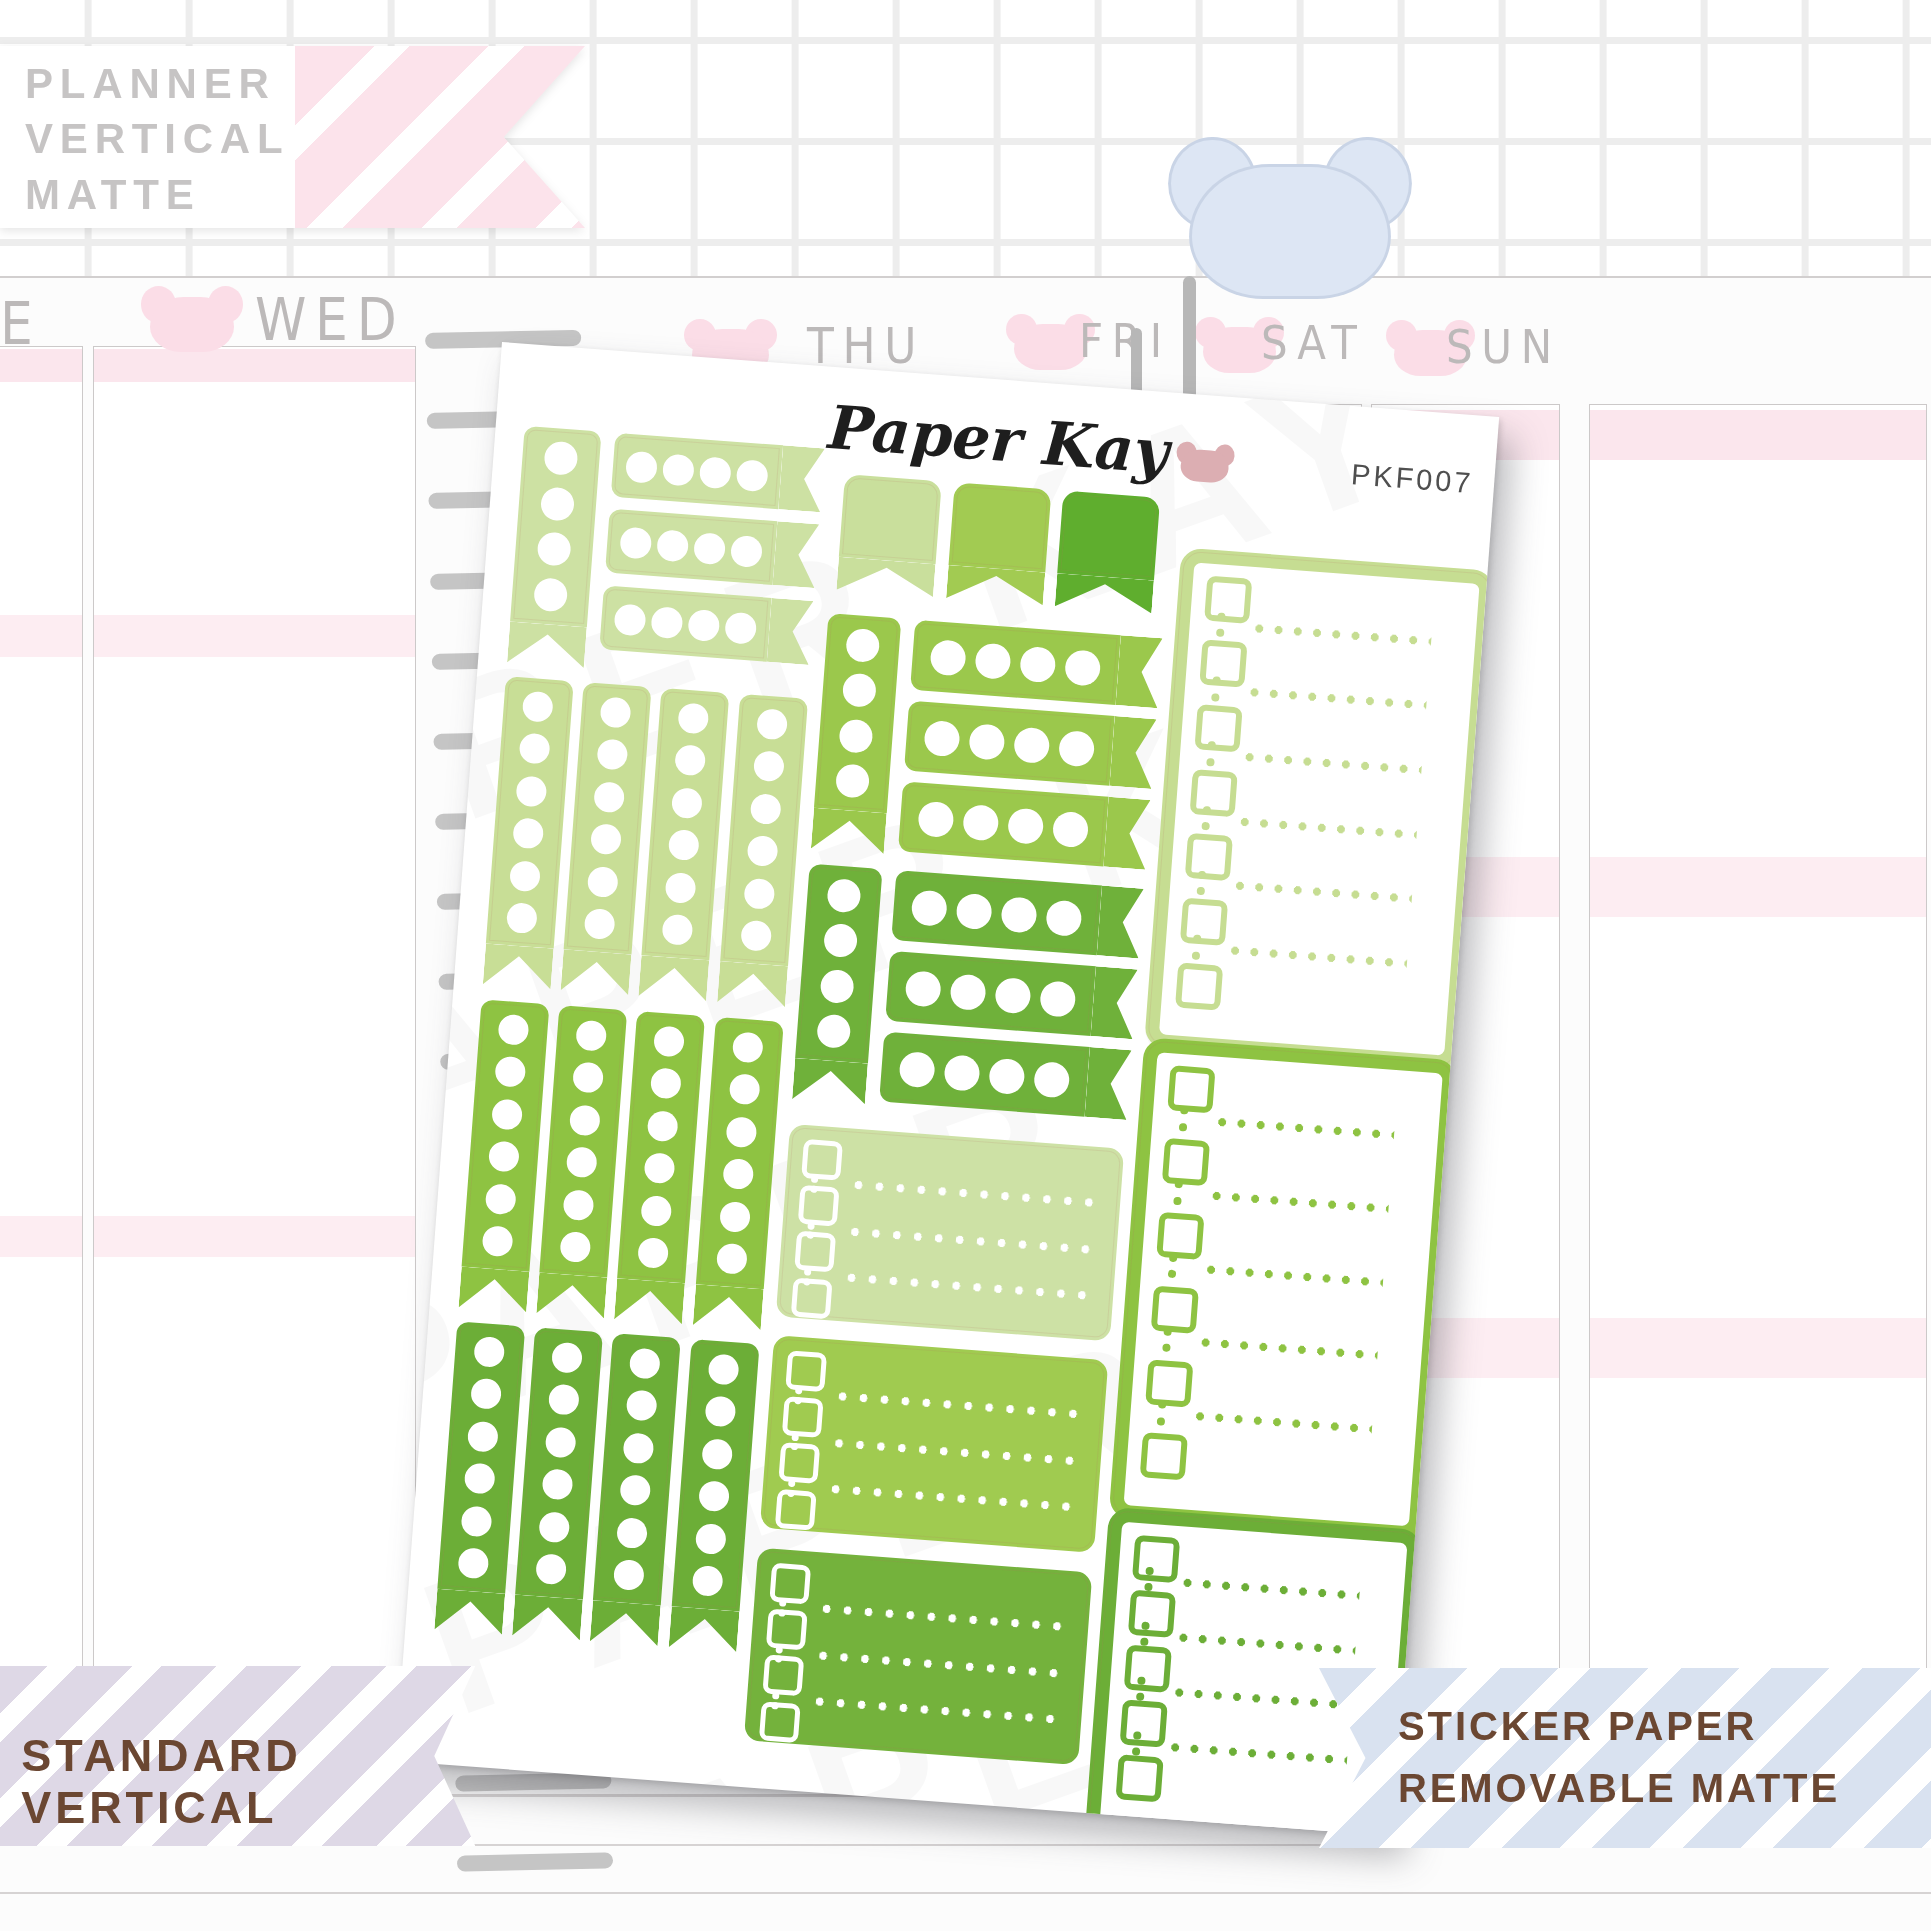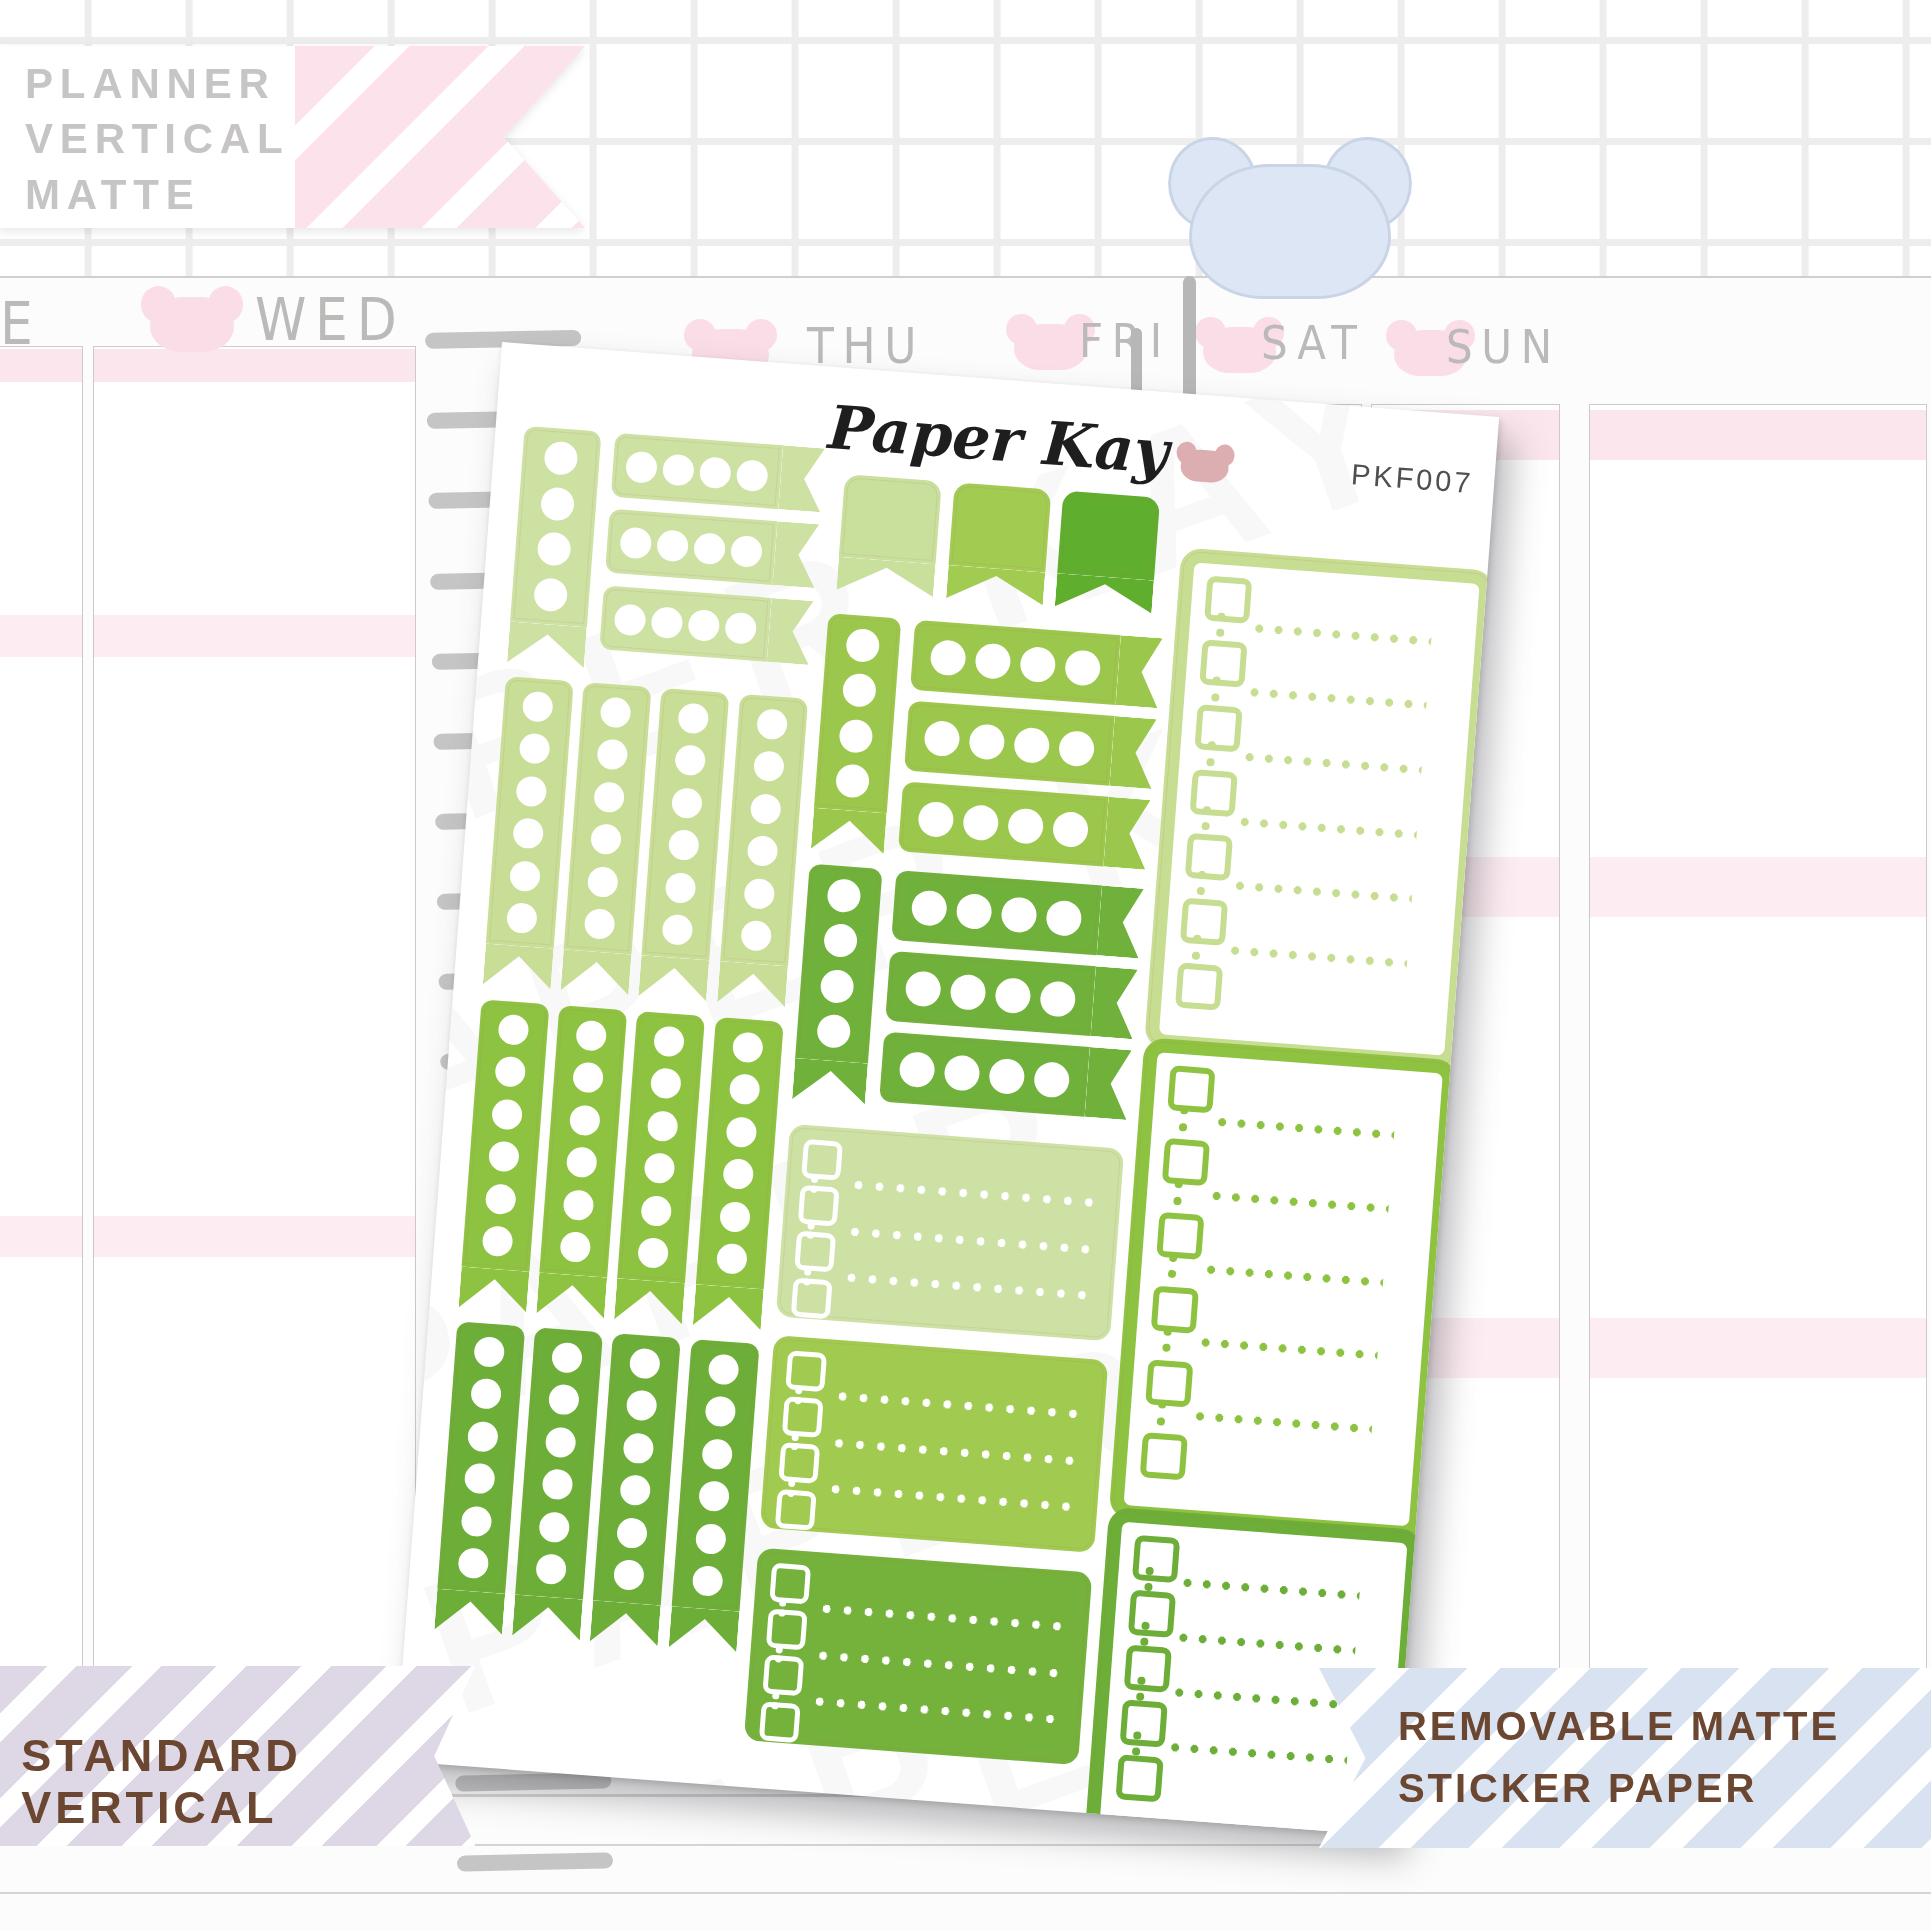--- a/index.html
+++ b/index.html
@@ -604,19 +604,19 @@
     </div>
     <div class="stripes"></div>
   </div>
 
   <div class="flagwrap" id="banner-left">
     <span class="banner-text">STANDARD VERTICAL</span>
   </div>
 
   <div class="flagwrap" id="banner-right">
     <span class="banner-text">
+      <span style="display:block">STICKER PAPER</span>
       <span style="display:block">REMOVABLE MATTE</span>
-      <span style="display:block">STICKER PAPER</span>
     </span>
   </div>
 
 </div>
 
 
 </body></html>

